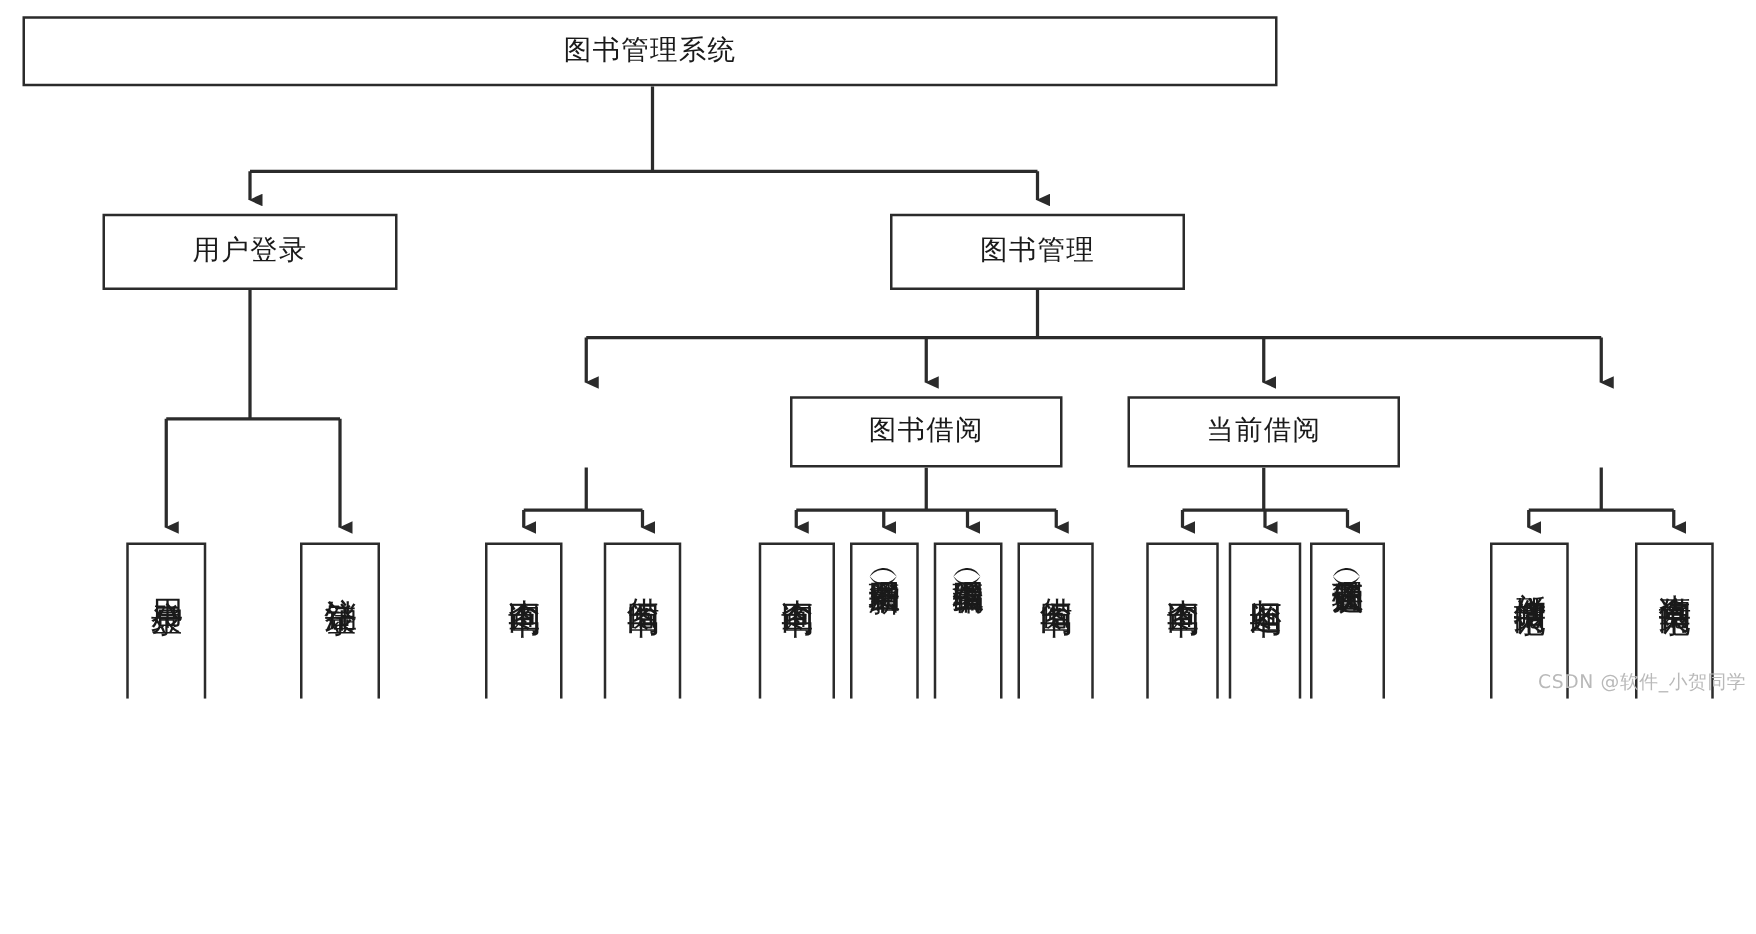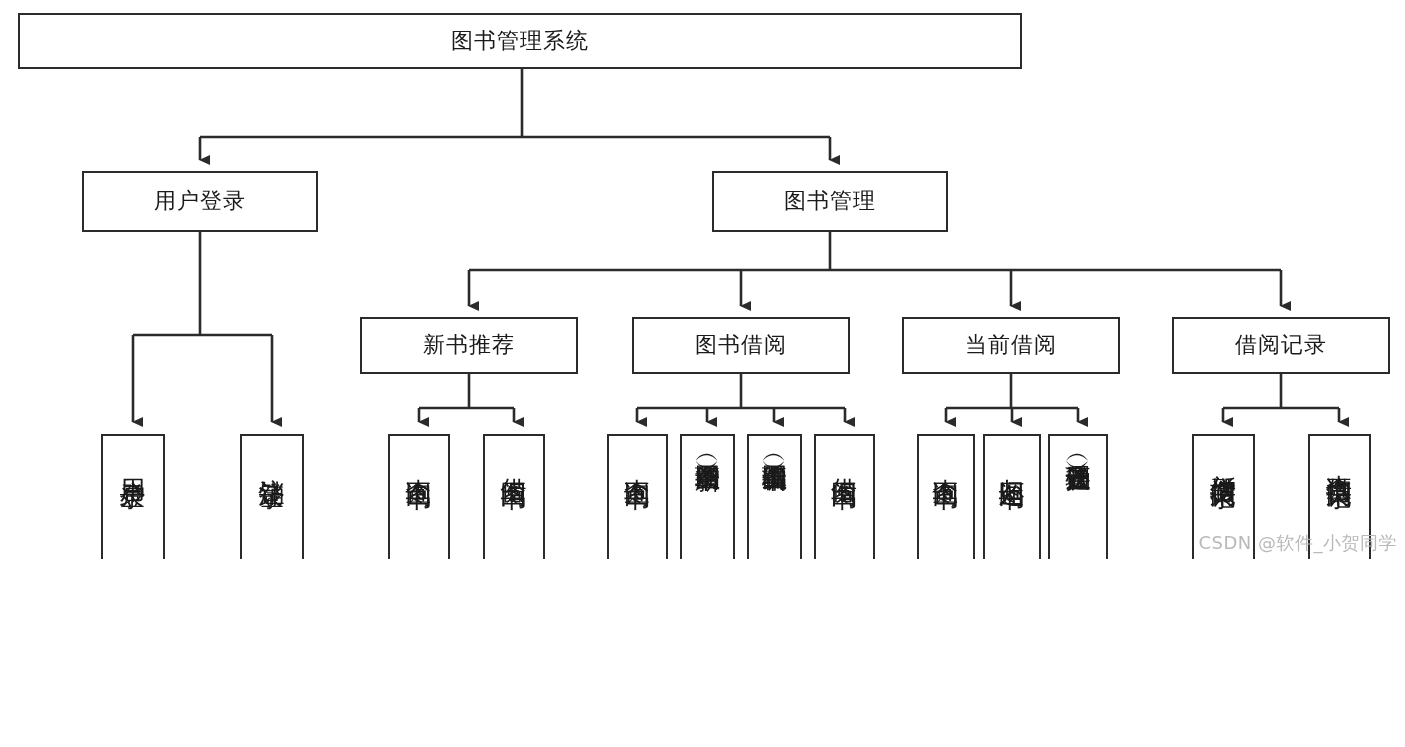--- a/index.html
+++ b/index.html
@@ -58,21 +58,21 @@
   }
   .vlabel.tight {
     font-size: 25px;
     letter-spacing: 0px;
     line-height: 1.0;
   }
   #watermark {
     position: absolute;
     right: 8px;
     bottom: 4px;
-    font-size: 18px;
+    font-size: 15px;
     color: #b9b9b9;
     letter-spacing: 0.5px;
     white-space: nowrap;
     pointer-events: none;
   }
 </style>
 </head>
 <body>
 
 <div id="diagram-root">
@@ -146,32 +146,26 @@
     <span>图书管理系统</span>
   </div>
 
   <div class="node h" style="left:82px; top:171px; width:236px; height:61px;">
     <span>用户登录</span>
   </div>
   <div class="node h" style="left:712px; top:171px; width:236px; height:61px;justify-content:center;">
     <span>图书管理</span>
   </div>
 
-  <div class="node h" style="left:360px; top:317px; width:218px; height:57px;">
-    <span>新书推荐</span>
-  </div>
   <div class="node h" style="left:902px; top:317px; width:218px; height:57px;">
     <span>当前借阅</span>
   </div>
   <div class="node h" style="left:632px; top:317px; width:218px; height:57px;">
     <span>图书借阅</span>
   </div>
-  <div class="node h" style="left:1172px; top:317px; width:218px; height:57px;">
-    <span>借阅记录</span>
-  </div>
 
   <div class="node v" style="left:101px; top:434px; width:64px; height:300px;">
     <span class="vlabel">用户登录</span>
   </div>
   <div class="node v" style="left:240px; top:434px; width:64px; height:300px;">
     <span class="vlabel">注销登录</span>
   </div>
 
   <div class="node v" style="left:388px; top:434px; width:62px; height:300px;">
     <span class="vlabel">查询图书</span>

